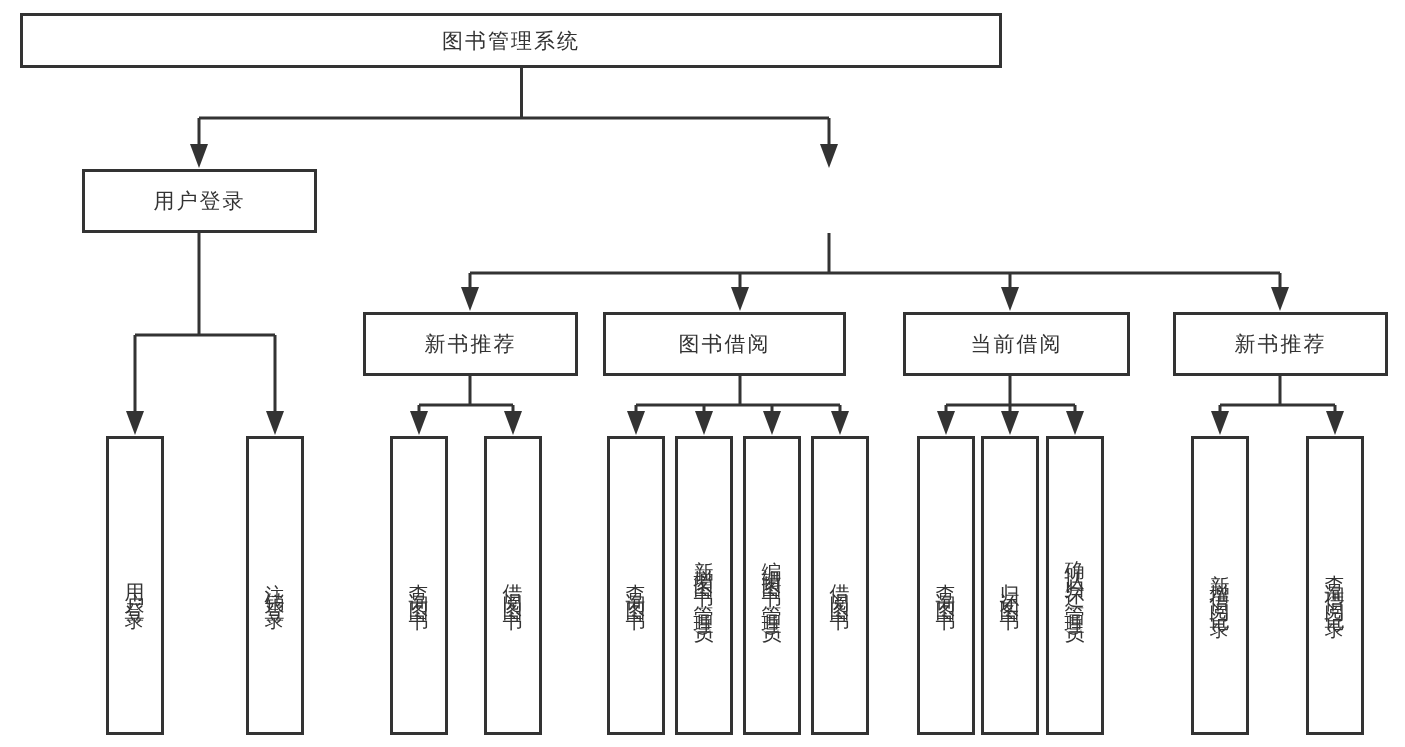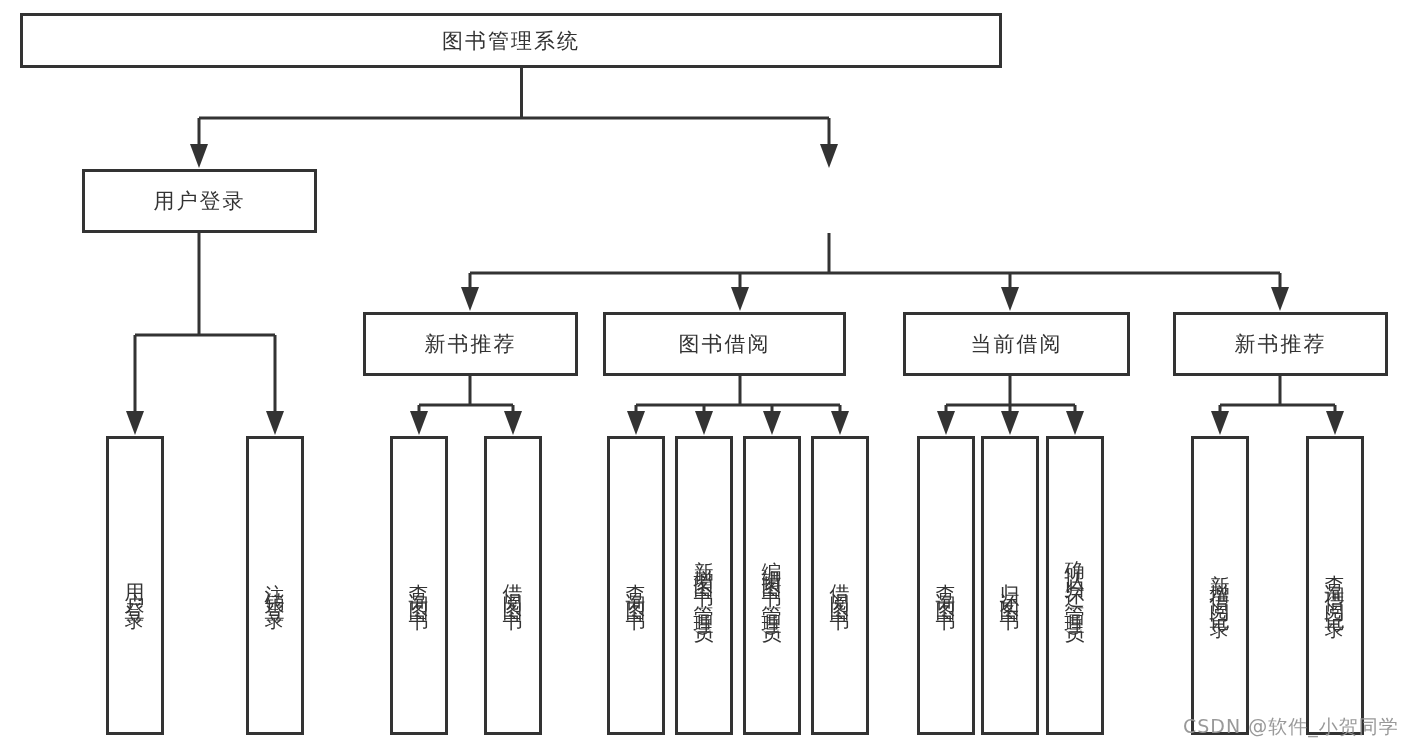--- a/index.html
+++ b/index.html
@@ -192,15 +192,14 @@
     <span class="vlabel">确认归还（管理员）</span>
   </div>
 
   <div id="b-br1" class="box leaf">
     <span class="vlabel">新增借阅记录</span>
   </div>
   <div id="b-br2" class="box leaf">
     <span class="vlabel">查询借阅记录</span>
   </div>
 
-  <div id="watermark">CSDN @软件_小贺同学</div>
 
 </div>
 
 </body></html>

